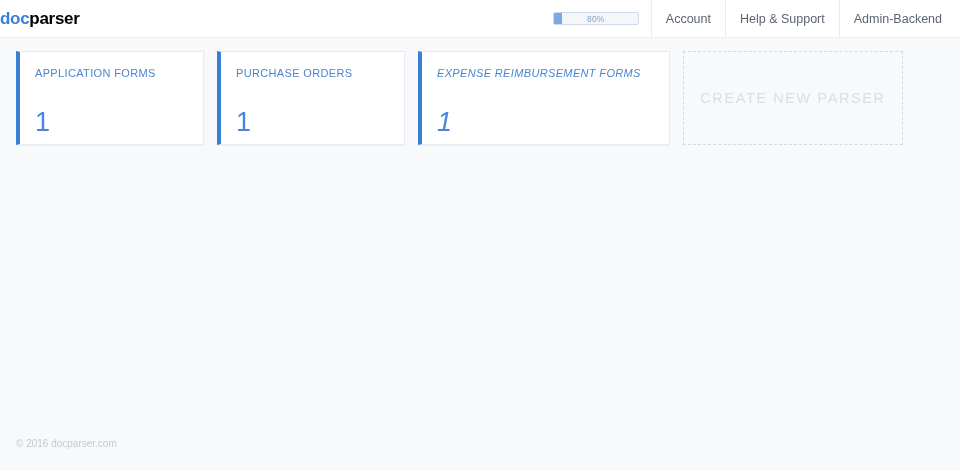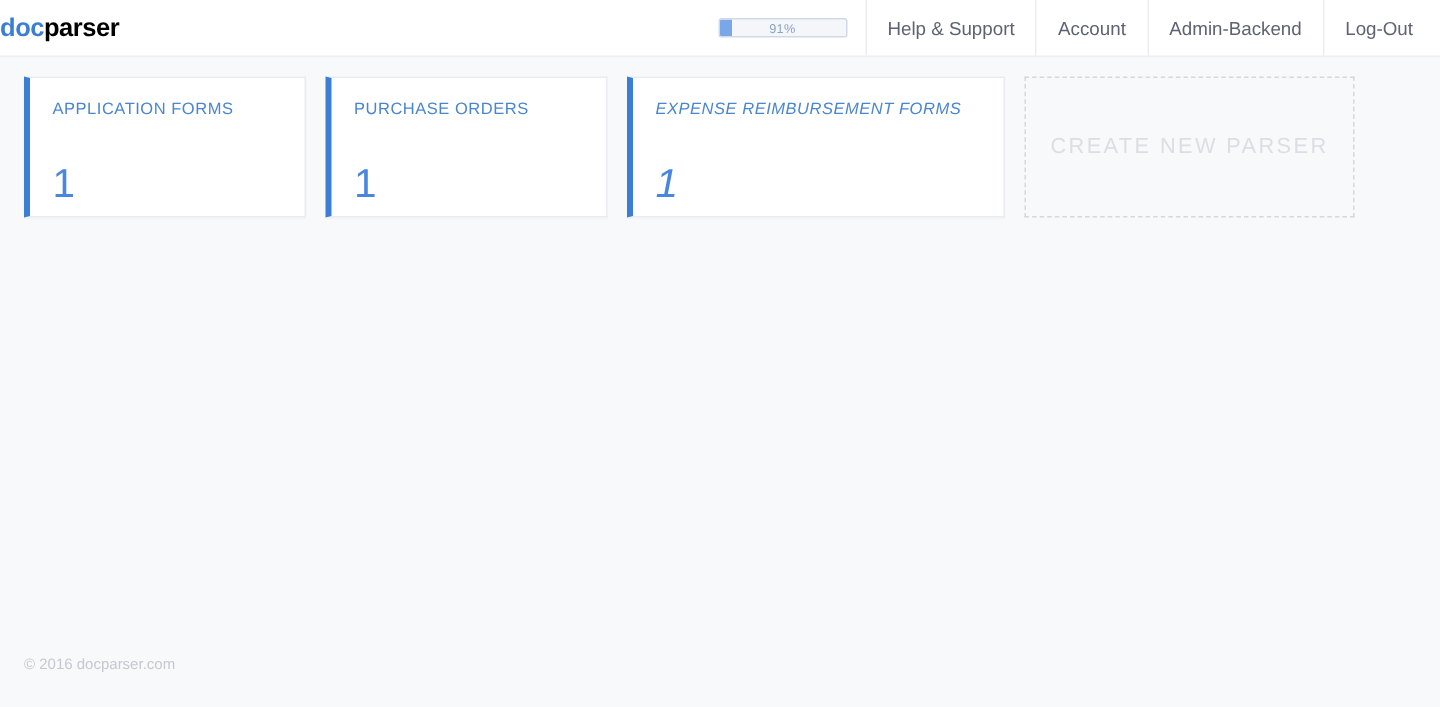--- a/index.html
+++ b/index.html
@@ -179,29 +179,28 @@
     <span class="b-doc">doc</span>
       <span class="b-parser">parser</span>
   </div>
 
 
   <div class="header-spacer"></div>
 
   <div class="progress-wrap">
     <div class="progress-bar">
       <div class="progress-fill" id="progress-fill" style="width: 10%;"></div>
-      <div class="progress-label">91%</div>
+      <div class="progress-label">80%</div>
     </div>
   </div>
 
   <div class="nav">
+    <div class="nav-item">Account</div>
     <div class="nav-item">Help &amp; Support</div>
-    <div class="nav-item">Account</div>
     <div class="nav-item">Admin-Backend</div>
-    <div class="nav-item">Log-Out</div>
   </div>
 
 </div>
 
 <div class="cards">
 
   <div class="card">
     <div class="card-title">Application Forms</div>
     <div class="card-count">1</div>
   </div>

